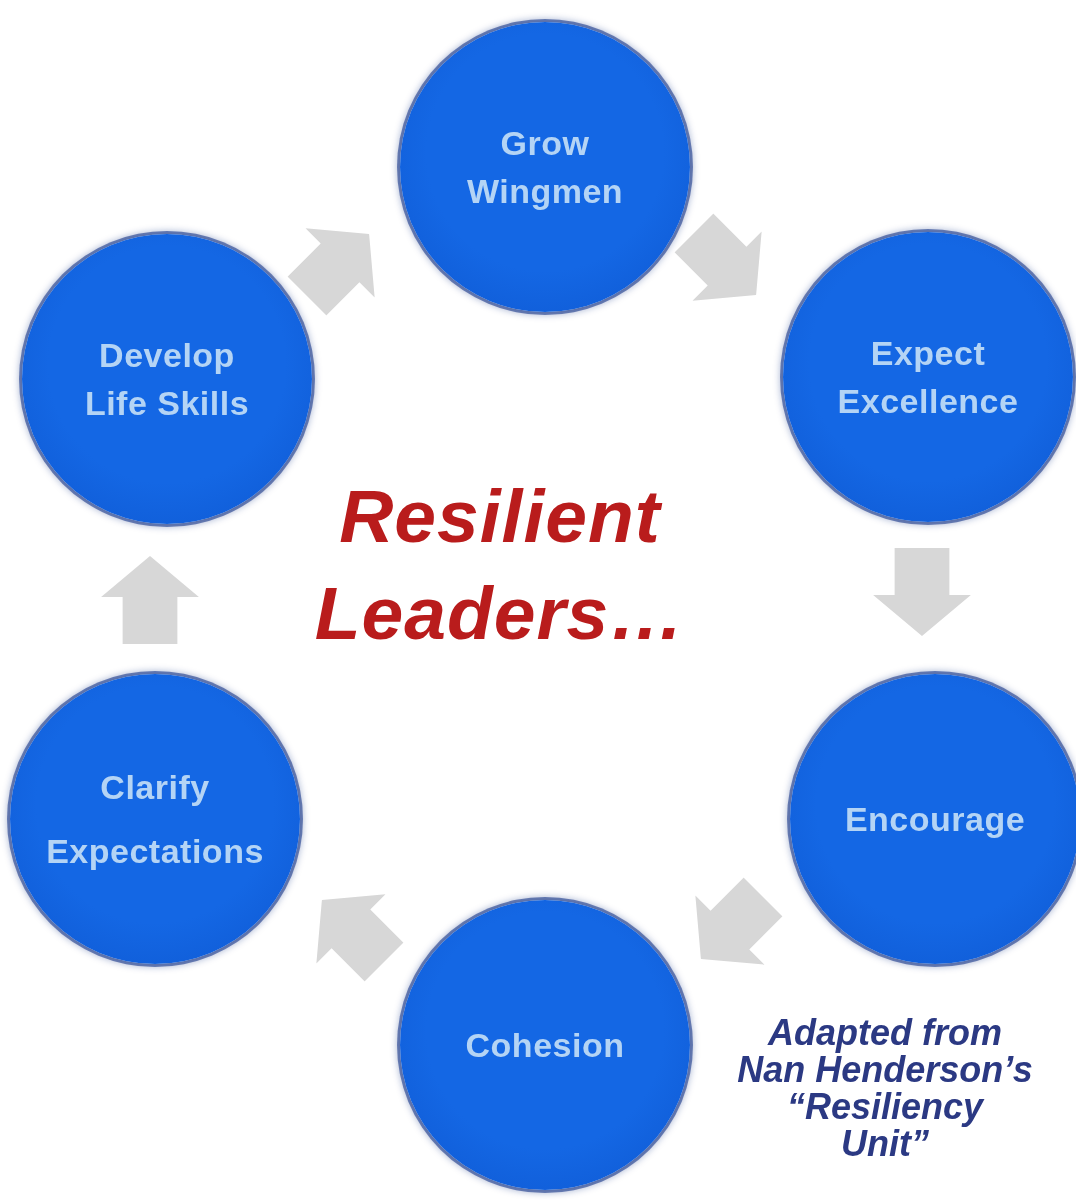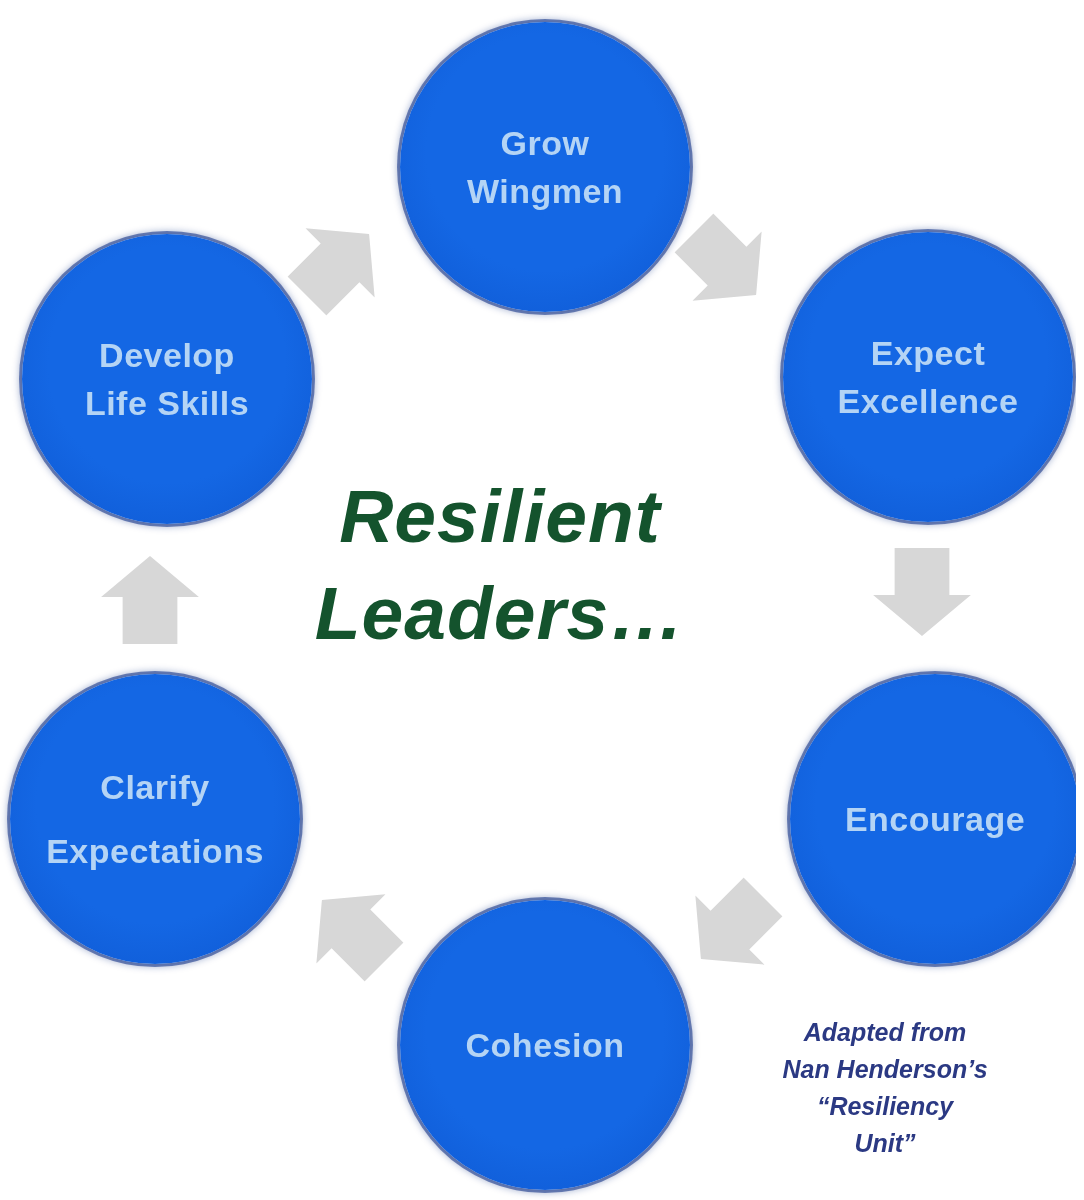--- a/index.html
+++ b/index.html
@@ -58,39 +58,39 @@
   .arrow-nw { left: 304px; top: 887px; transform: rotate(-45deg); }
   .arrow-n  { left: 101px; top: 556px; transform: rotate(0deg); }
 
   
   .center-title {
     position: absolute;
     left: 160px;
     top: 468px;
     width: 680px;
     text-align: center;
-    color: #14532d;
+    color: #b91c1c;
     font-weight: bold;
     font-style: italic;
     font-size: 75px;
     line-height: 97px;
     letter-spacing: 1px;
   }
 
   
   .attribution {
     position: absolute;
     left: 700px;
     top: 1014px;
     width: 370px;
     text-align: center;
     color: #2b3983;
     font-weight: bold;
     font-style: italic;
-    font-size: 25px;
+    font-size: 36px;
     line-height: 37px;
   }
 </style>
 </head>
 <body>
 
 <div class="stage">
 
   <div class="node node-top">
     <div class="line">Grow</div>

